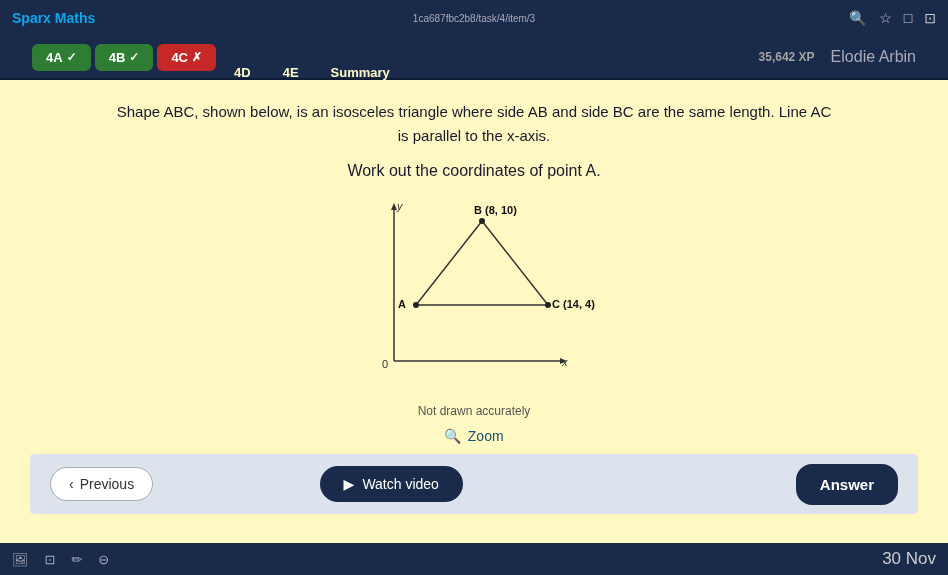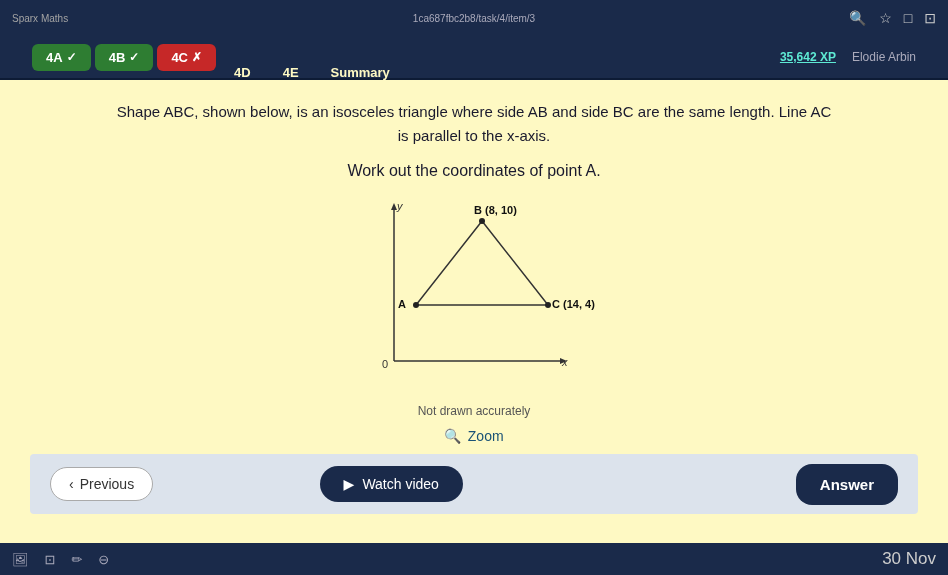--- a/index.html
+++ b/index.html
@@ -15,23 +15,23 @@
     
     .top-bar {
       background: #1a2a4a;
       height: 36px;
       display: flex;
       align-items: center;
       padding: 0 12px;
       position: relative;
     }
     .top-bar-logo {
-      color: #a3a3a3;
-      font-size: 10px;
-      font-weight: normal;
+      color: #0ea5e9;
+      font-size: 14px;
+      font-weight: bold;
     }
     .top-bar-url {
       position: absolute;
       left: 50%;
       transform: translateX(-50%);
       color: #aab;
       font-size: 10px;
     }
     .top-bar-icons {
       margin-left: auto;
@@ -80,28 +80,27 @@
       margin-top: 31px;
     }
     .nav-tab .check {
       font-size: 12px;
     }
     .nav-tab .x-mark {
       font-size: 12px;
     }
     .xp-info {
       margin-left: auto;
-      color: #5eead4;
+      color: #a3a3a3;
       font-size: 12px;
       font-weight: 600;
-      text-decoration: underline;
     }
     .user-info {
       color: #aab;
-      font-size: 12px;
+      font-size: 16px;
       margin-left: 12px;
     }
 
     
     .main-content {
       background: #fef9c3;
       min-height: 495px;
       padding: 20px 30px 1px;
       position: relative;
     }

